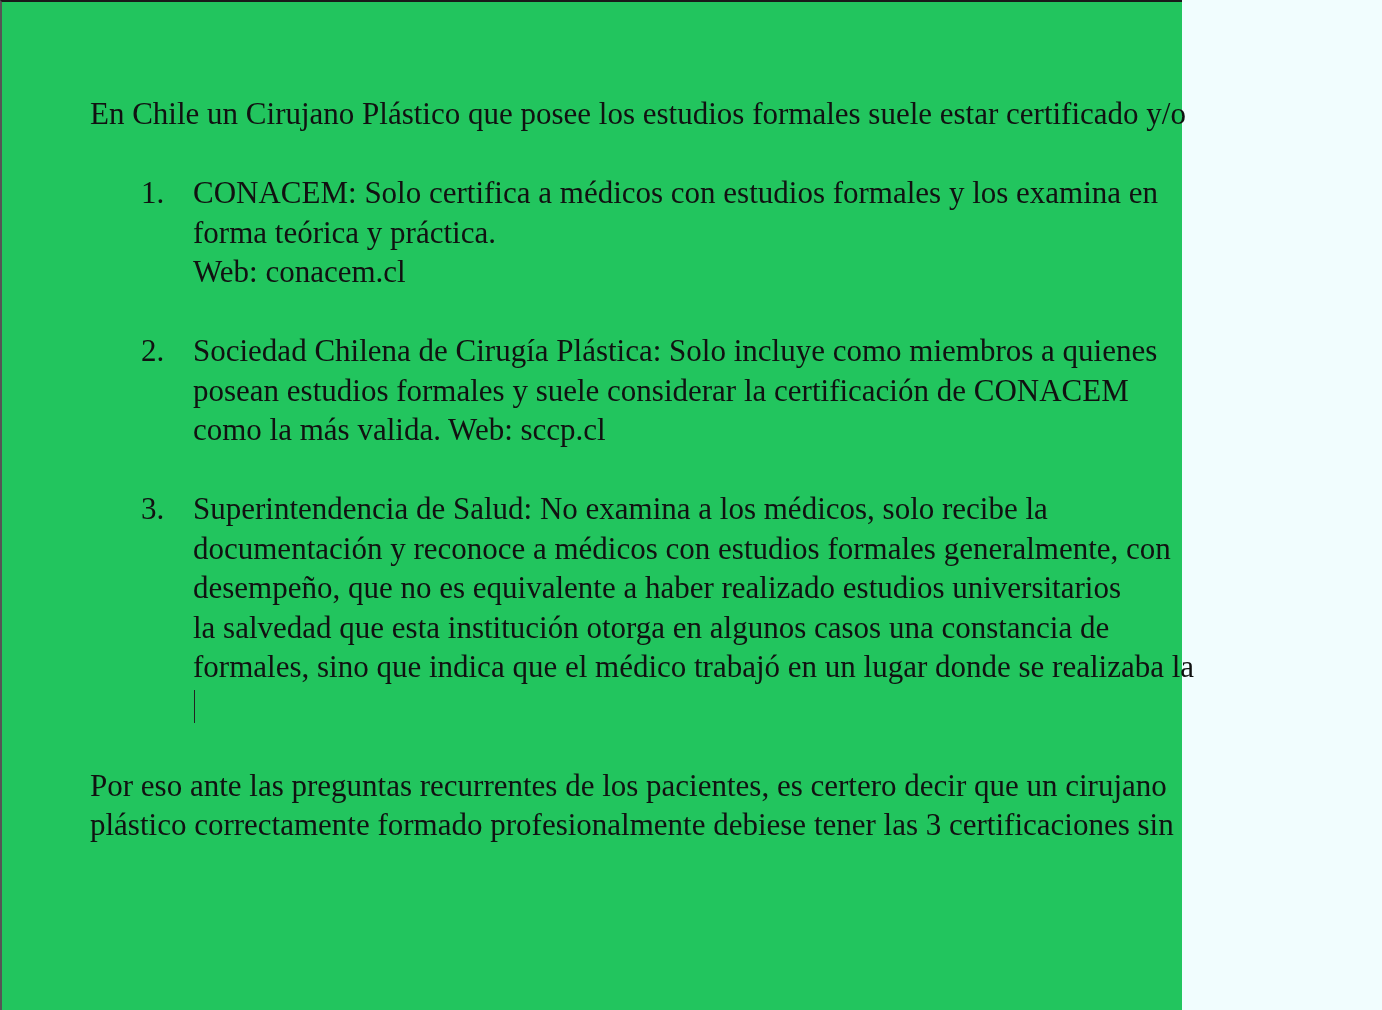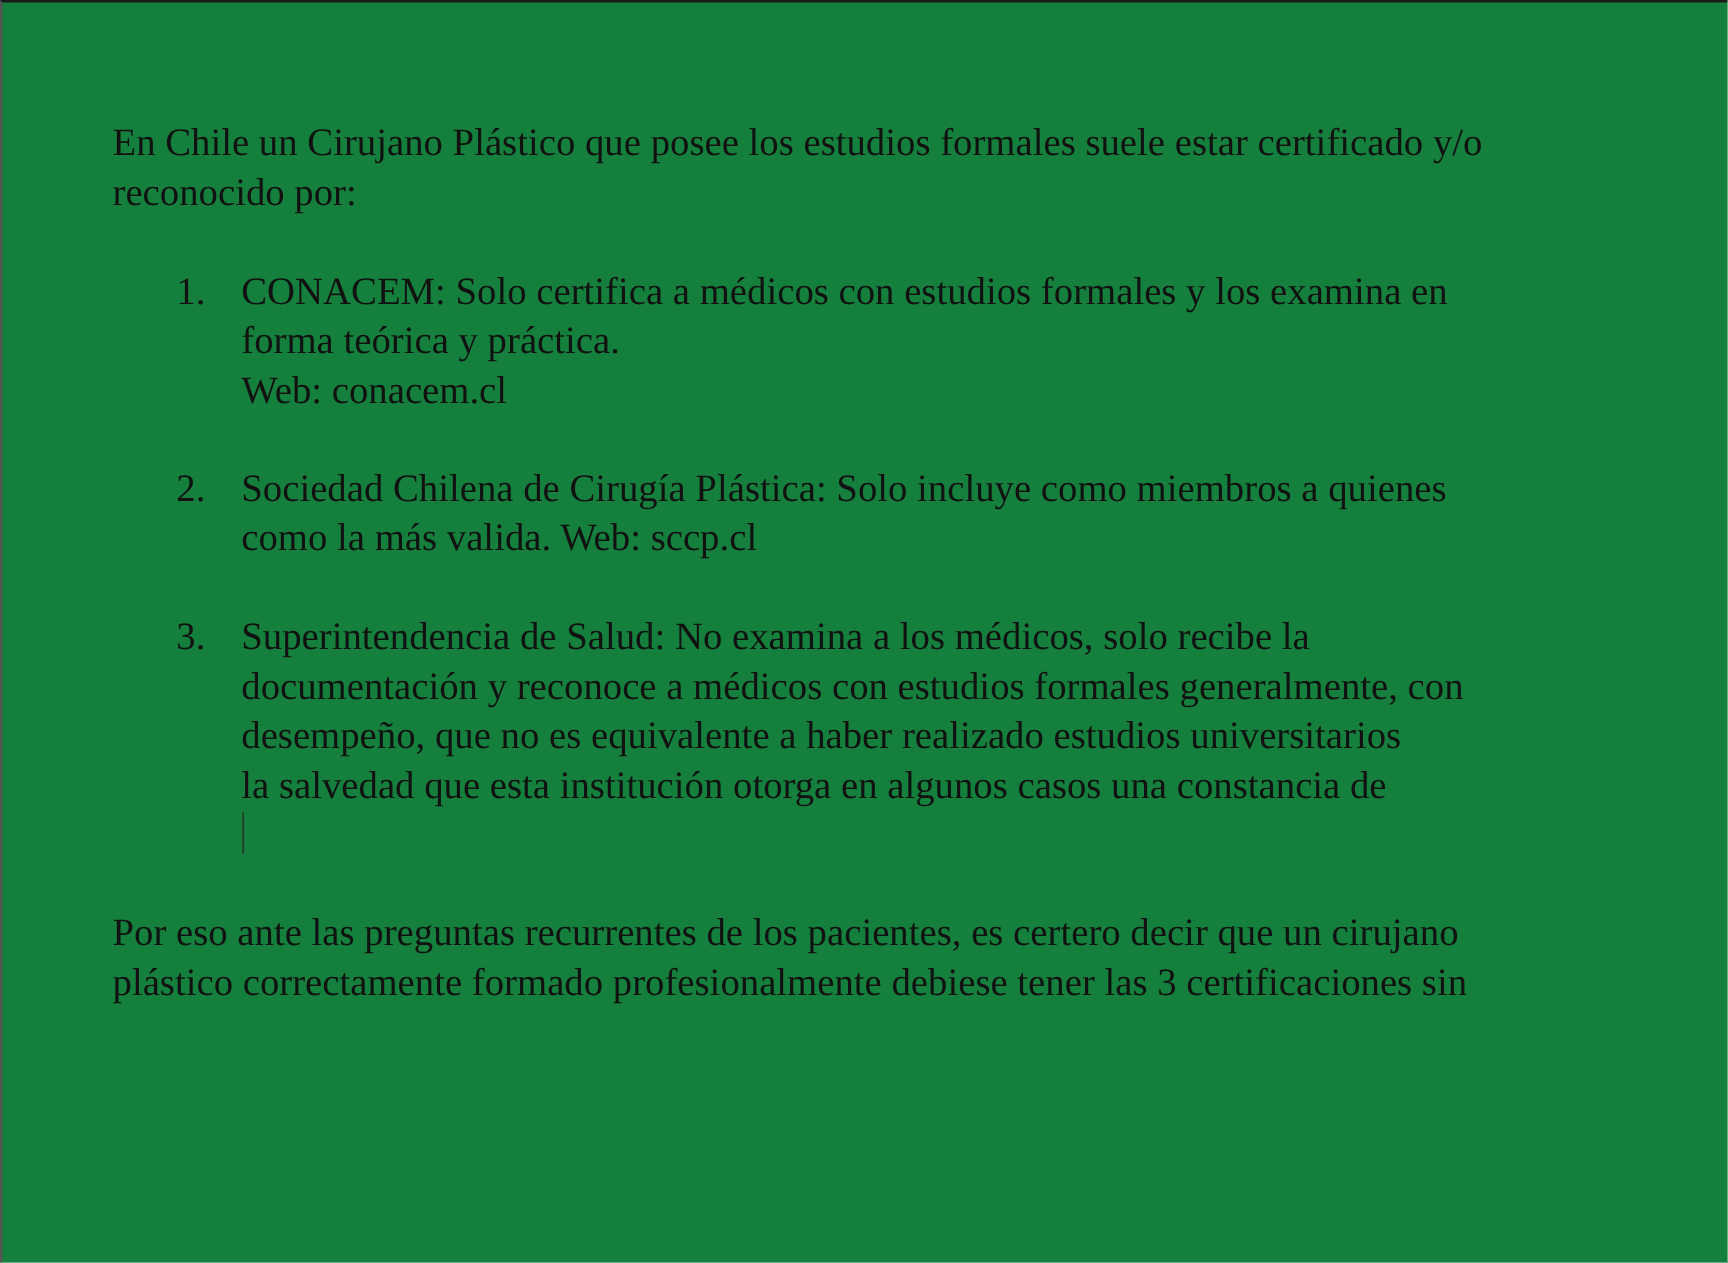--- a/index.html
+++ b/index.html
@@ -9,25 +9,25 @@
     body {
       width: 1382px;
       height: 1010px;
       overflow: hidden;
       background: #f1fdfe;
       position: relative;
     }
     .frame {
       position: absolute;
       left: 0; top: 0;
-      width: 1382px; height: 1010px;
+      width: 1182px; height: 1010px;
       box-sizing: border-box;
       border-top: 2px solid #1a1a1a;
       border-left: 2px solid #555;
-      background: #15803d;
+      background: #22c55e;
     }
     .doc {
       position: absolute;
       left: 88px;
       top: 92px;
       width: 1230px;
       font-family: "Liberation Serif", "DejaVu Serif", serif;
       font-size: 31px;
       line-height: 39.5px;
       color: #111;
@@ -66,41 +66,42 @@
     }
   </style>
 </head>
 <body>
 
 <div class="frame">
   <div class="doc">
 
     <p class="para">
       <span class="list-line">En Chile un Cirujano Plástico que posee los estudios formales suele estar certificado y/o</span>
-      <span class="list-line">reconocido por:</span>
     </p>
 
     <ol class="list">
       <li class="list-item">
         <span class="list-num">1.</span>
         <span class="list-line">CONACEM: Solo certifica a médicos con estudios formales y los examina en</span>
         <span class="list-line">forma teórica y práctica.</span>
         <span class="list-line">Web: conacem.cl</span>
       </li>
       <li class="list-item">
         <span class="list-num">2.</span>
         <span class="list-line">Sociedad Chilena de Cirugía Plástica: Solo incluye como miembros a quienes</span>
+        <span class="list-line">posean estudios formales y suele considerar la certificación de CONACEM</span>
         <span class="list-line">como la más valida. Web: sccp.cl</span>
       </li>
       <li class="list-item">
         <span class="list-num">3.</span>
         <span class="list-line">Superintendencia de Salud: No examina a los médicos, solo recibe la</span>
         <span class="list-line">documentación y reconoce a médicos con estudios formales generalmente, con</span>
         <span class="list-line">desempeño, que no es equivalente a haber realizado estudios universitarios</span>
         <span class="list-line">la salvedad que esta institución otorga en algunos casos una constancia de</span>
+        <span class="list-line">formales, sino que indica que el médico trabajó en un lugar donde se realizaba la</span>
         <span class="list-line"><span class="caret"></span></span>
       </li>
     </ol>
 
     <p class="para closing">
       <span class="list-line">Por eso ante las preguntas recurrentes de los pacientes, es certero decir que un cirujano</span>
       <span class="list-line">plástico correctamente formado profesionalmente debiese tener las 3 certificaciones sin</span>
     </p>
 
   </div>

